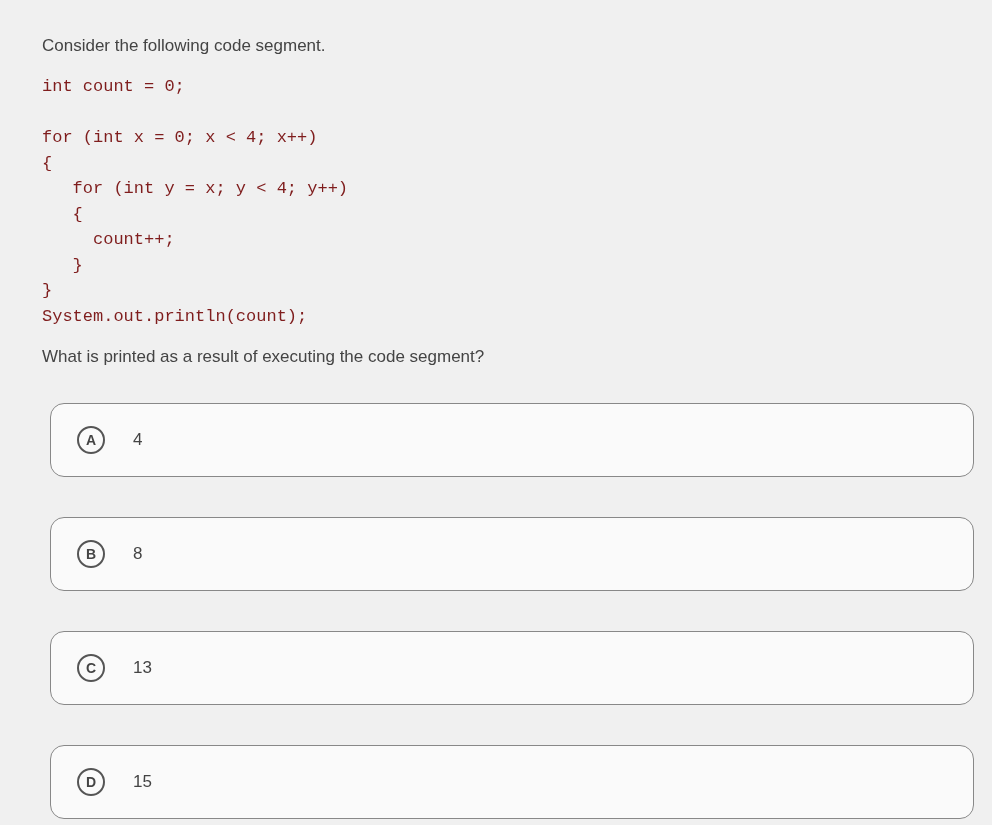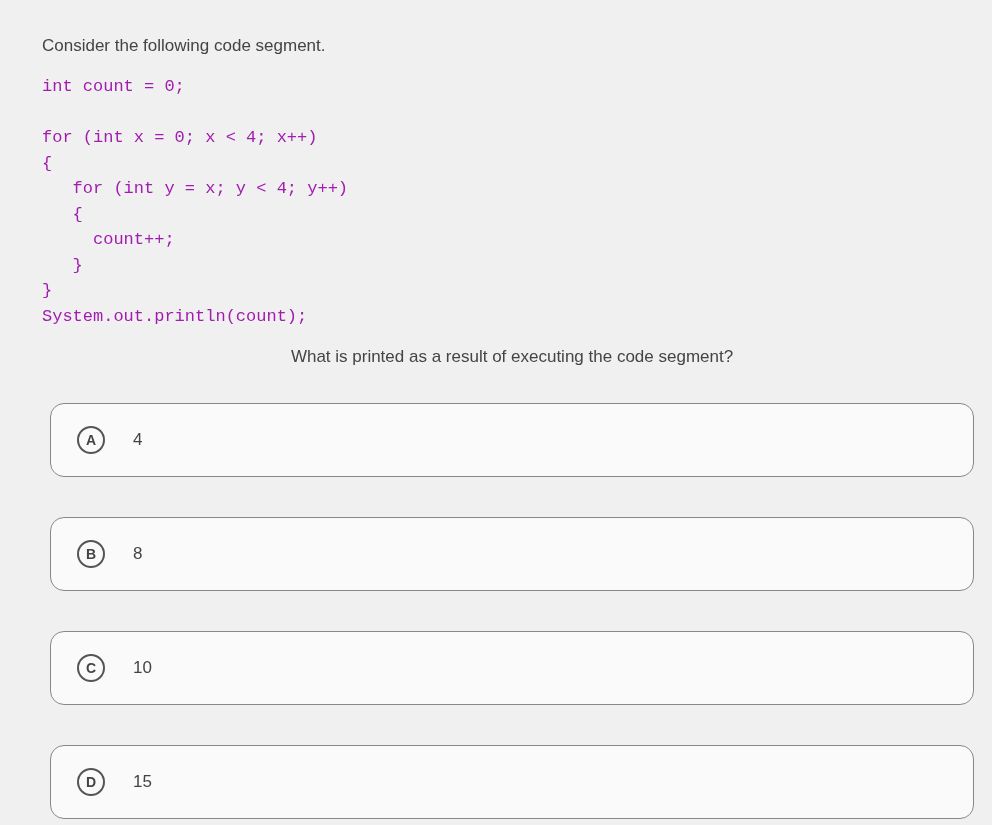--- a/index.html
+++ b/index.html
@@ -16,32 +16,31 @@
     }
     .question-text {
       font-size: 17px;
       color: #444;
       margin-bottom: 18px;
       font-weight: 500;
     }
     .code-block {
       font-family: 'Courier New', Courier, monospace;
       font-size: 17px;
-      color: #a21caf;
+      color: #7f1d1d;
       line-height: 1.5;
       margin-bottom: 18px;
       white-space: pre;
       font-weight: 500;
     }
     .sub-question {
       font-size: 17px;
       color: #444;
       margin-bottom: 28px;
       font-weight: 500;
-      text-align: center;
     }
     .options {
       display: flex;
       flex-direction: column;
       gap: 24px;
     }
     .option {
       display: flex;
       align-items: center;
       background: #fafafa;
@@ -92,21 +91,21 @@
   <div class="option">
     <div class="option-letter">A</div>
     <div class="option-value">4</div>
   </div>
   <div class="option">
     <div class="option-letter">B</div>
     <div class="option-value">8</div>
   </div>
   <div class="option">
     <div class="option-letter">C</div>
-    <div class="option-value">10</div>
+    <div class="option-value">13</div>
   </div>
   <div class="option">
     <div class="option-letter">D</div>
     <div class="option-value">15</div>
   </div>
   <div class="option">
     <div class="option-letter">E</div>
     <div class="option-value">40</div>
   </div>
 </div>

